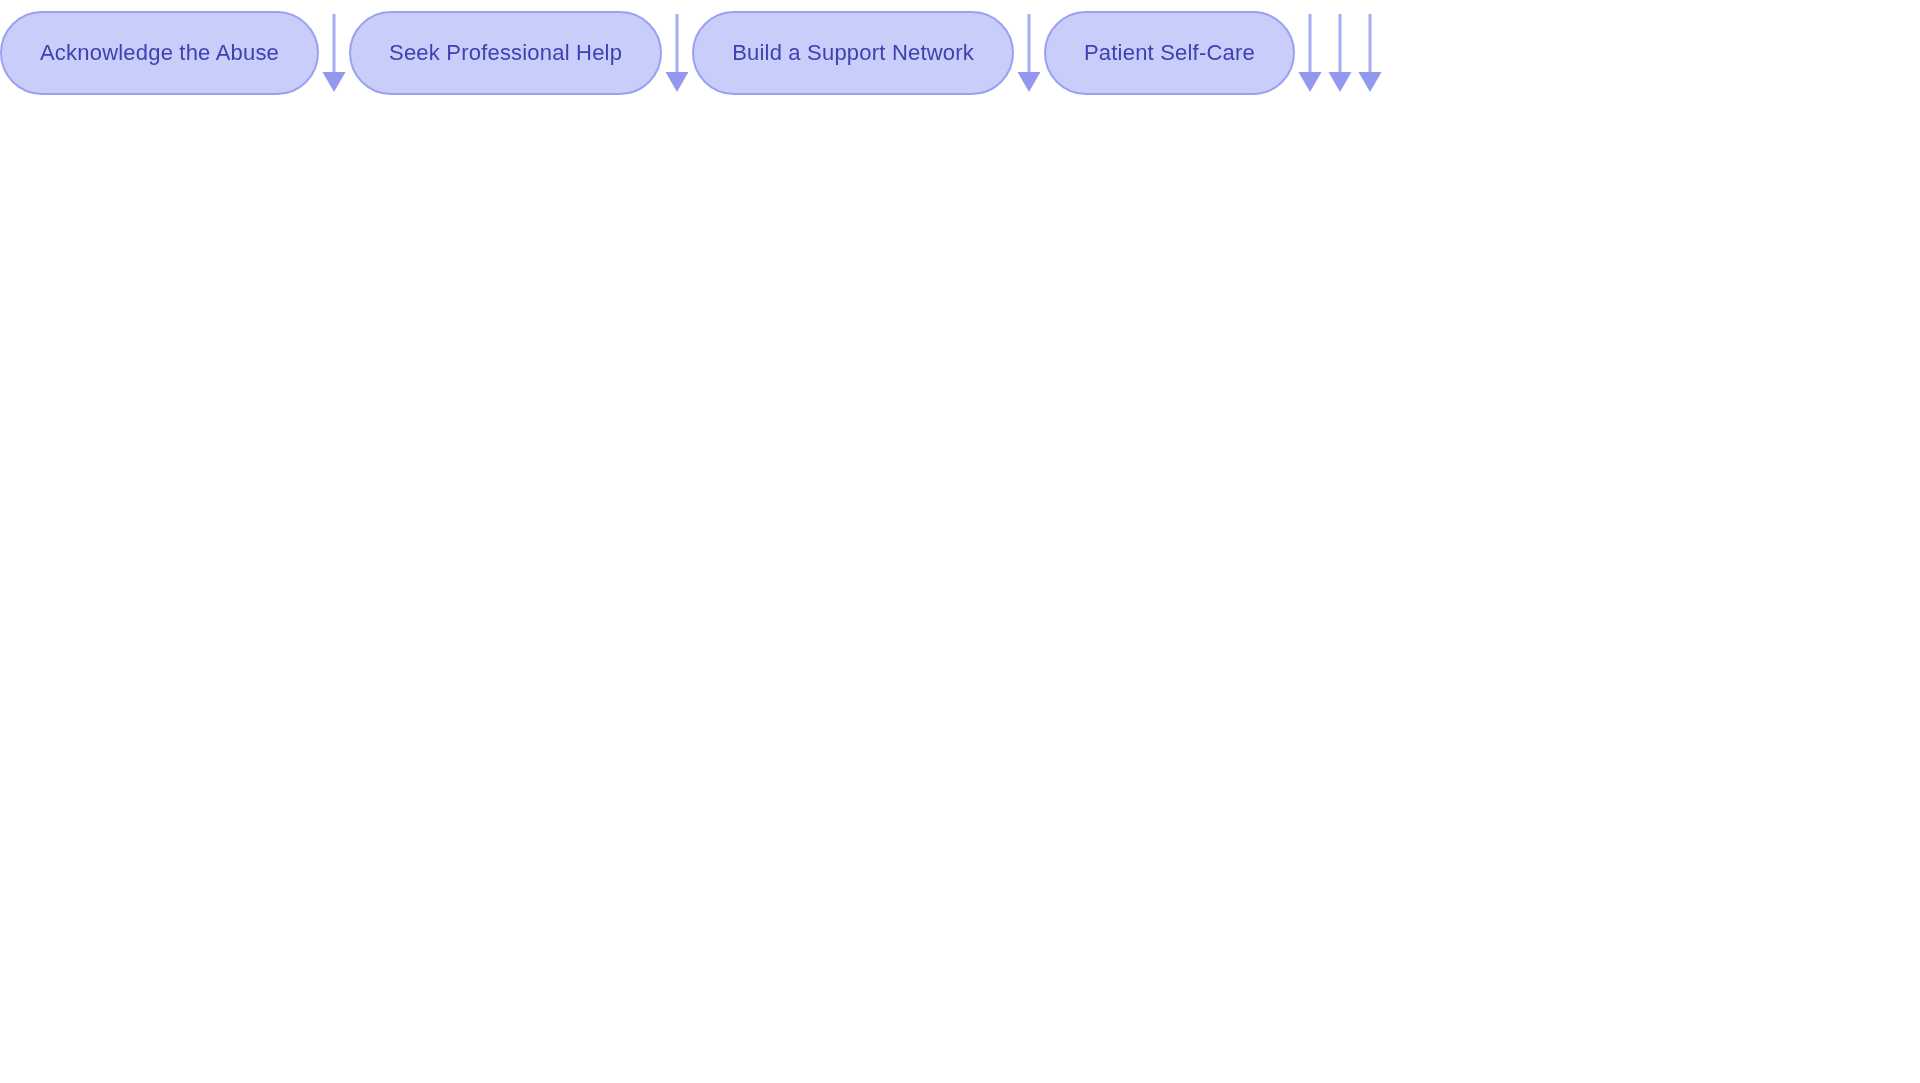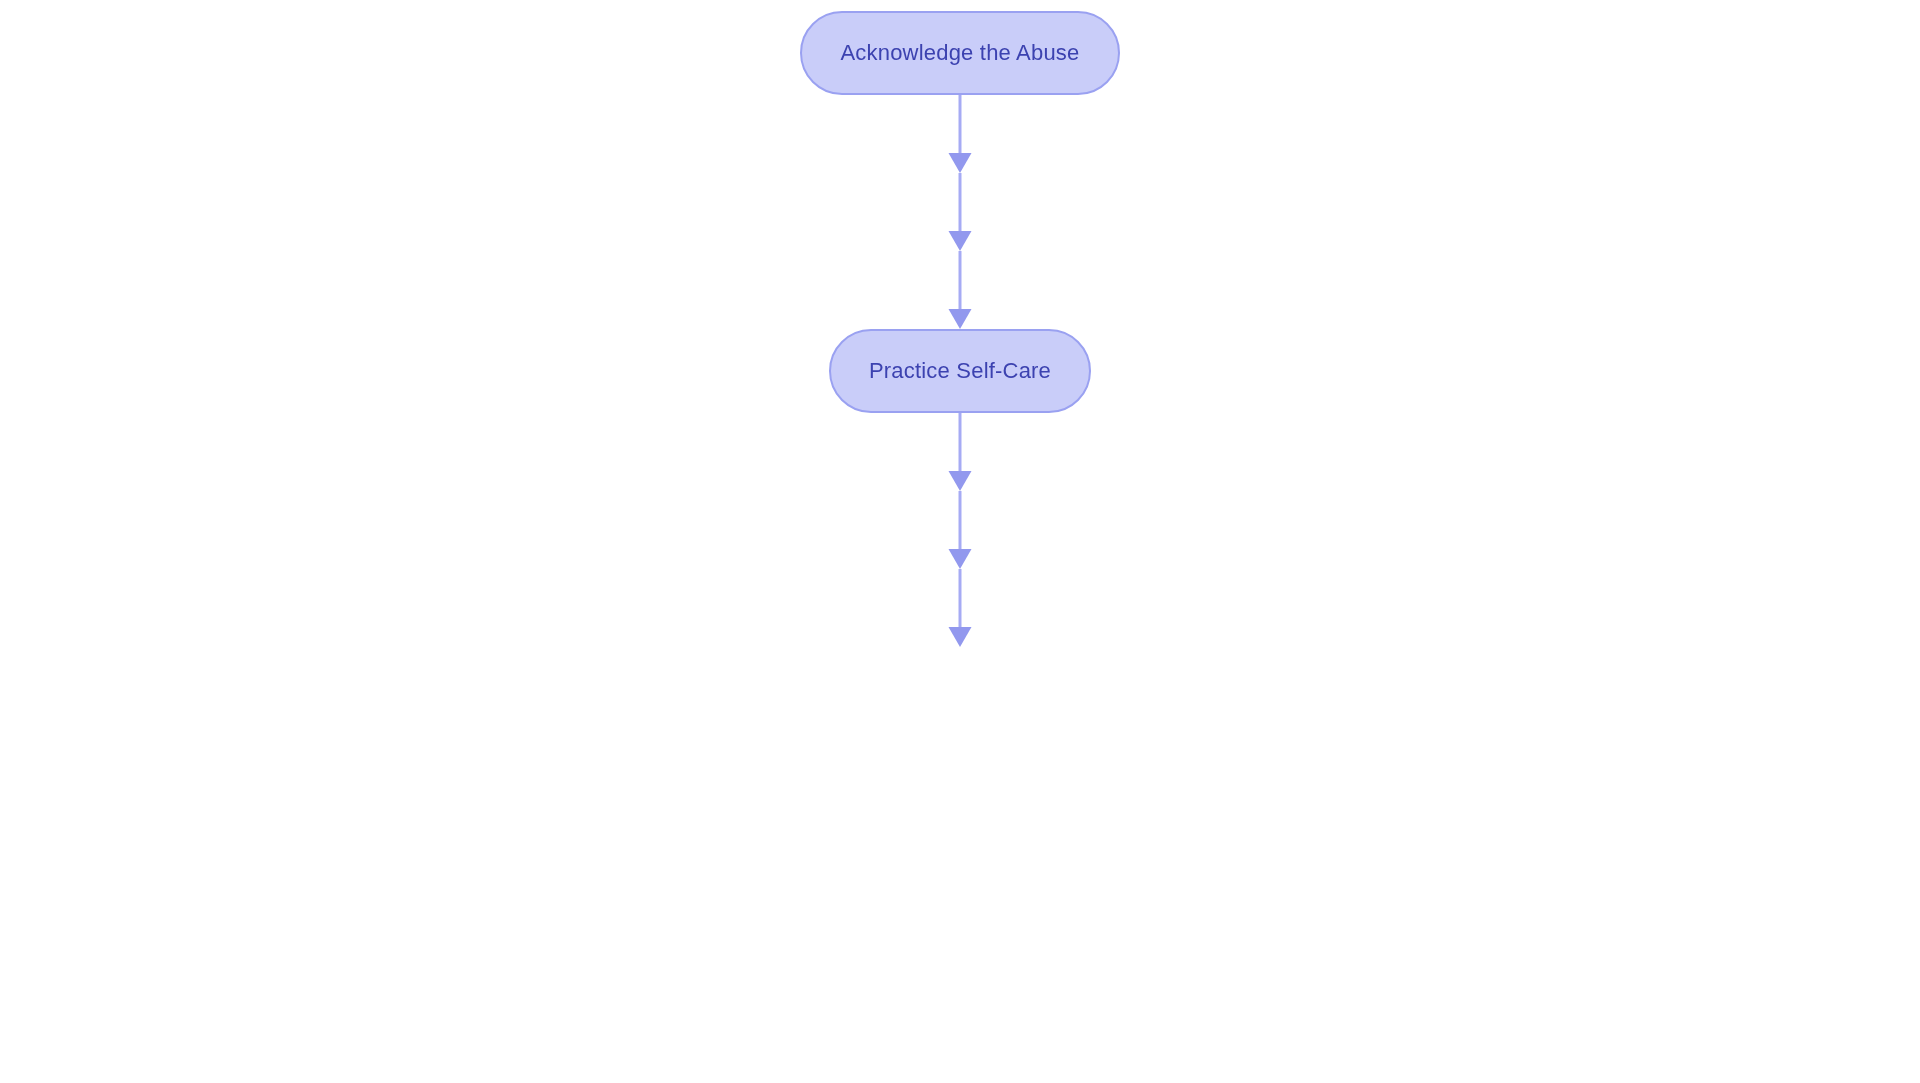--- a/index.html
+++ b/index.html
@@ -17,21 +17,21 @@
     width: 1920px;
     height: 1083px;
     position: relative;
   }
   .flow {
     position: absolute;
     left: 0;
     top: 11px;
     width: 100%;
     display: flex;
-    flex-direction: column;
+    flex-direction: row;
     align-items: center;
   }
   .node {
     box-sizing: border-box;
     height: 84px;
     padding: 0 38px;
     display: flex;
     align-items: center;
     justify-content: center;
     background: var(--node-fill, #c9cdf9);
@@ -52,29 +52,31 @@
 </head>
 <body>
 
 <div class="canvas">
   <div class="flow">
       <div class="node">Acknowledge the Abuse</div>
       <svg class="arrow" viewBox="0 0 30 78">
         <line x1="15" y1="0" x2="15" y2="60" stroke="#a6abf4" stroke-width="3"></line>
         <polygon points="3.5,58 26.5,58 15,78" fill="#9298ee"></polygon>
       </svg>
+      <div class="node">Seek Professional Help</div>
       <svg class="arrow" viewBox="0 0 30 78">
         <line x1="15" y1="0" x2="15" y2="60" stroke="#a6abf4" stroke-width="3"></line>
         <polygon points="3.5,58 26.5,58 15,78" fill="#9298ee"></polygon>
       </svg>
+      <div class="node">Build a Support Network</div>
       <svg class="arrow" viewBox="0 0 30 78">
         <line x1="15" y1="0" x2="15" y2="60" stroke="#a6abf4" stroke-width="3"></line>
         <polygon points="3.5,58 26.5,58 15,78" fill="#9298ee"></polygon>
       </svg>
-      <div class="node">Practice Self-Care</div>
+      <div class="node">Patient Self-Care</div>
       <svg class="arrow" viewBox="0 0 30 78">
         <line x1="15" y1="0" x2="15" y2="60" stroke="#a6abf4" stroke-width="3"></line>
         <polygon points="3.5,58 26.5,58 15,78" fill="#9298ee"></polygon>
       </svg>
       <svg class="arrow" viewBox="0 0 30 78">
         <line x1="15" y1="0" x2="15" y2="60" stroke="#a6abf4" stroke-width="3"></line>
         <polygon points="3.5,58 26.5,58 15,78" fill="#9298ee"></polygon>
       </svg>
       <svg class="arrow" viewBox="0 0 30 78">
         <line x1="15" y1="0" x2="15" y2="60" stroke="#a6abf4" stroke-width="3"></line>

